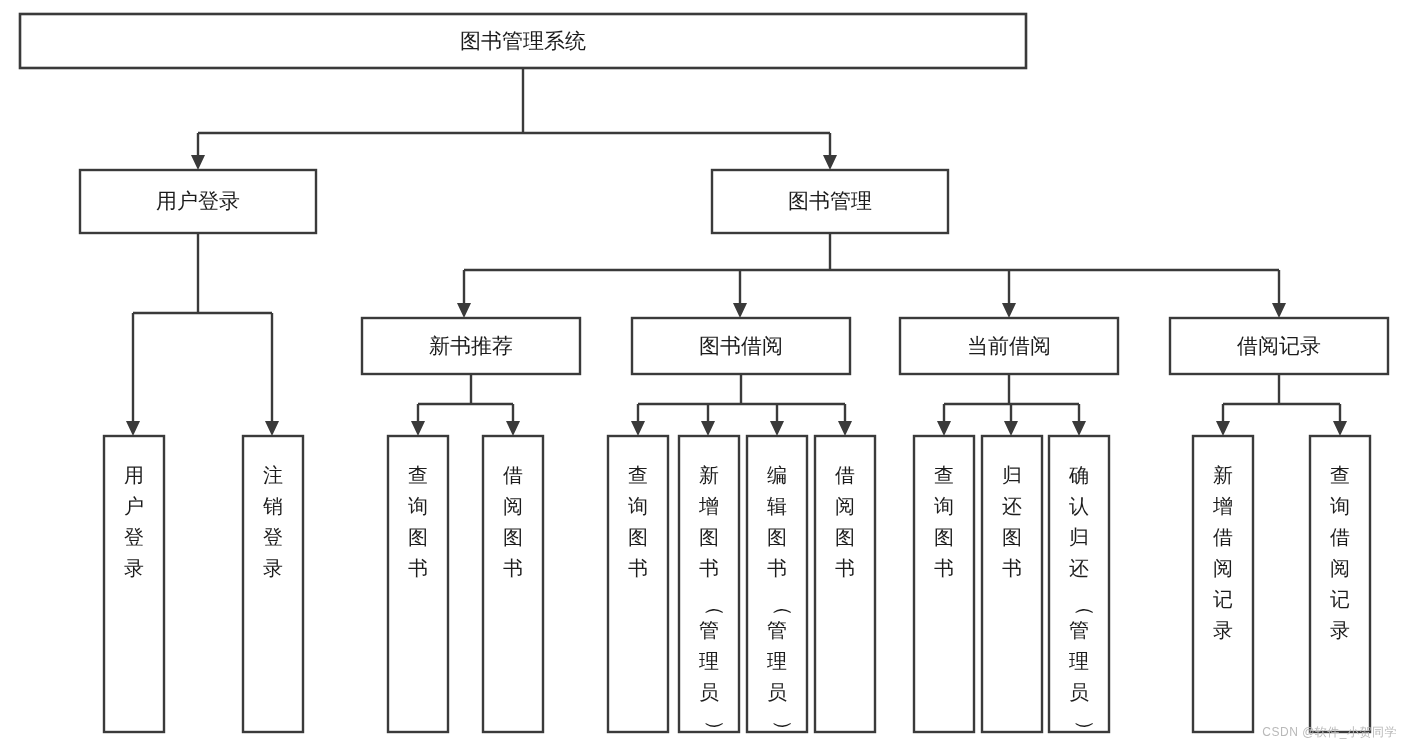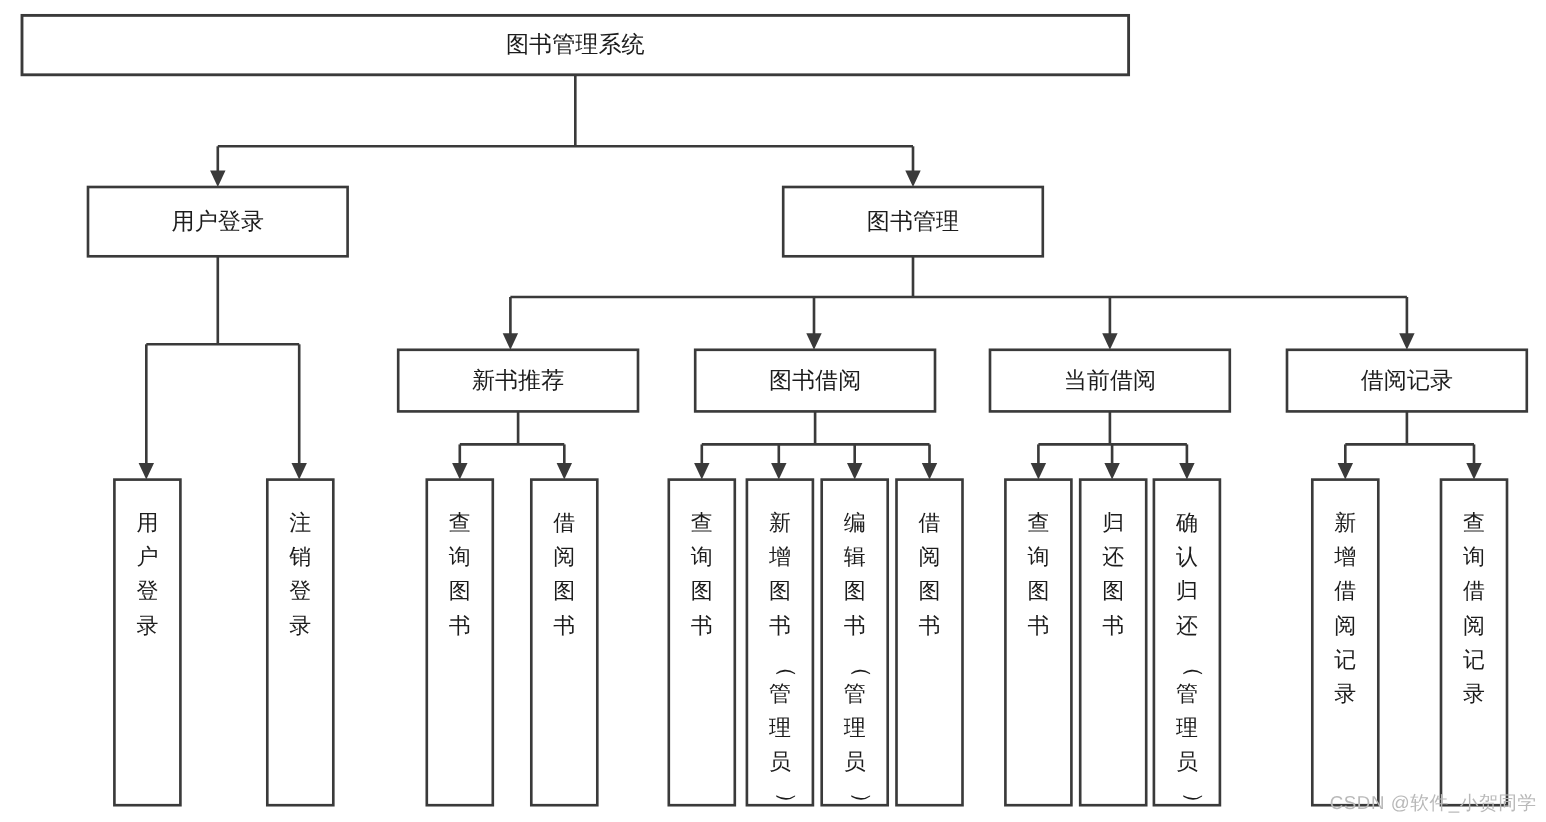--- a/index.html
+++ b/index.html
@@ -57,21 +57,21 @@
     font-family: "Liberation Sans", "DejaVu Sans", sans-serif;
     fill: #1c1c1c;
     font-size: 20px;
     text-anchor: middle;
   }
   .watermark {
     position: absolute;
     right: 8px;
     bottom: 6px;
     font-family: "Liberation Sans", "DejaVu Sans", sans-serif;
-    font-size: 17px;
+    font-size: 12px;
     color: #b9b9b9;
     letter-spacing: 0.5px;
     white-space: nowrap;
     user-select: none;
   }
 </style>
 </head>
 <body>
 
 <div id="diagram-root">

